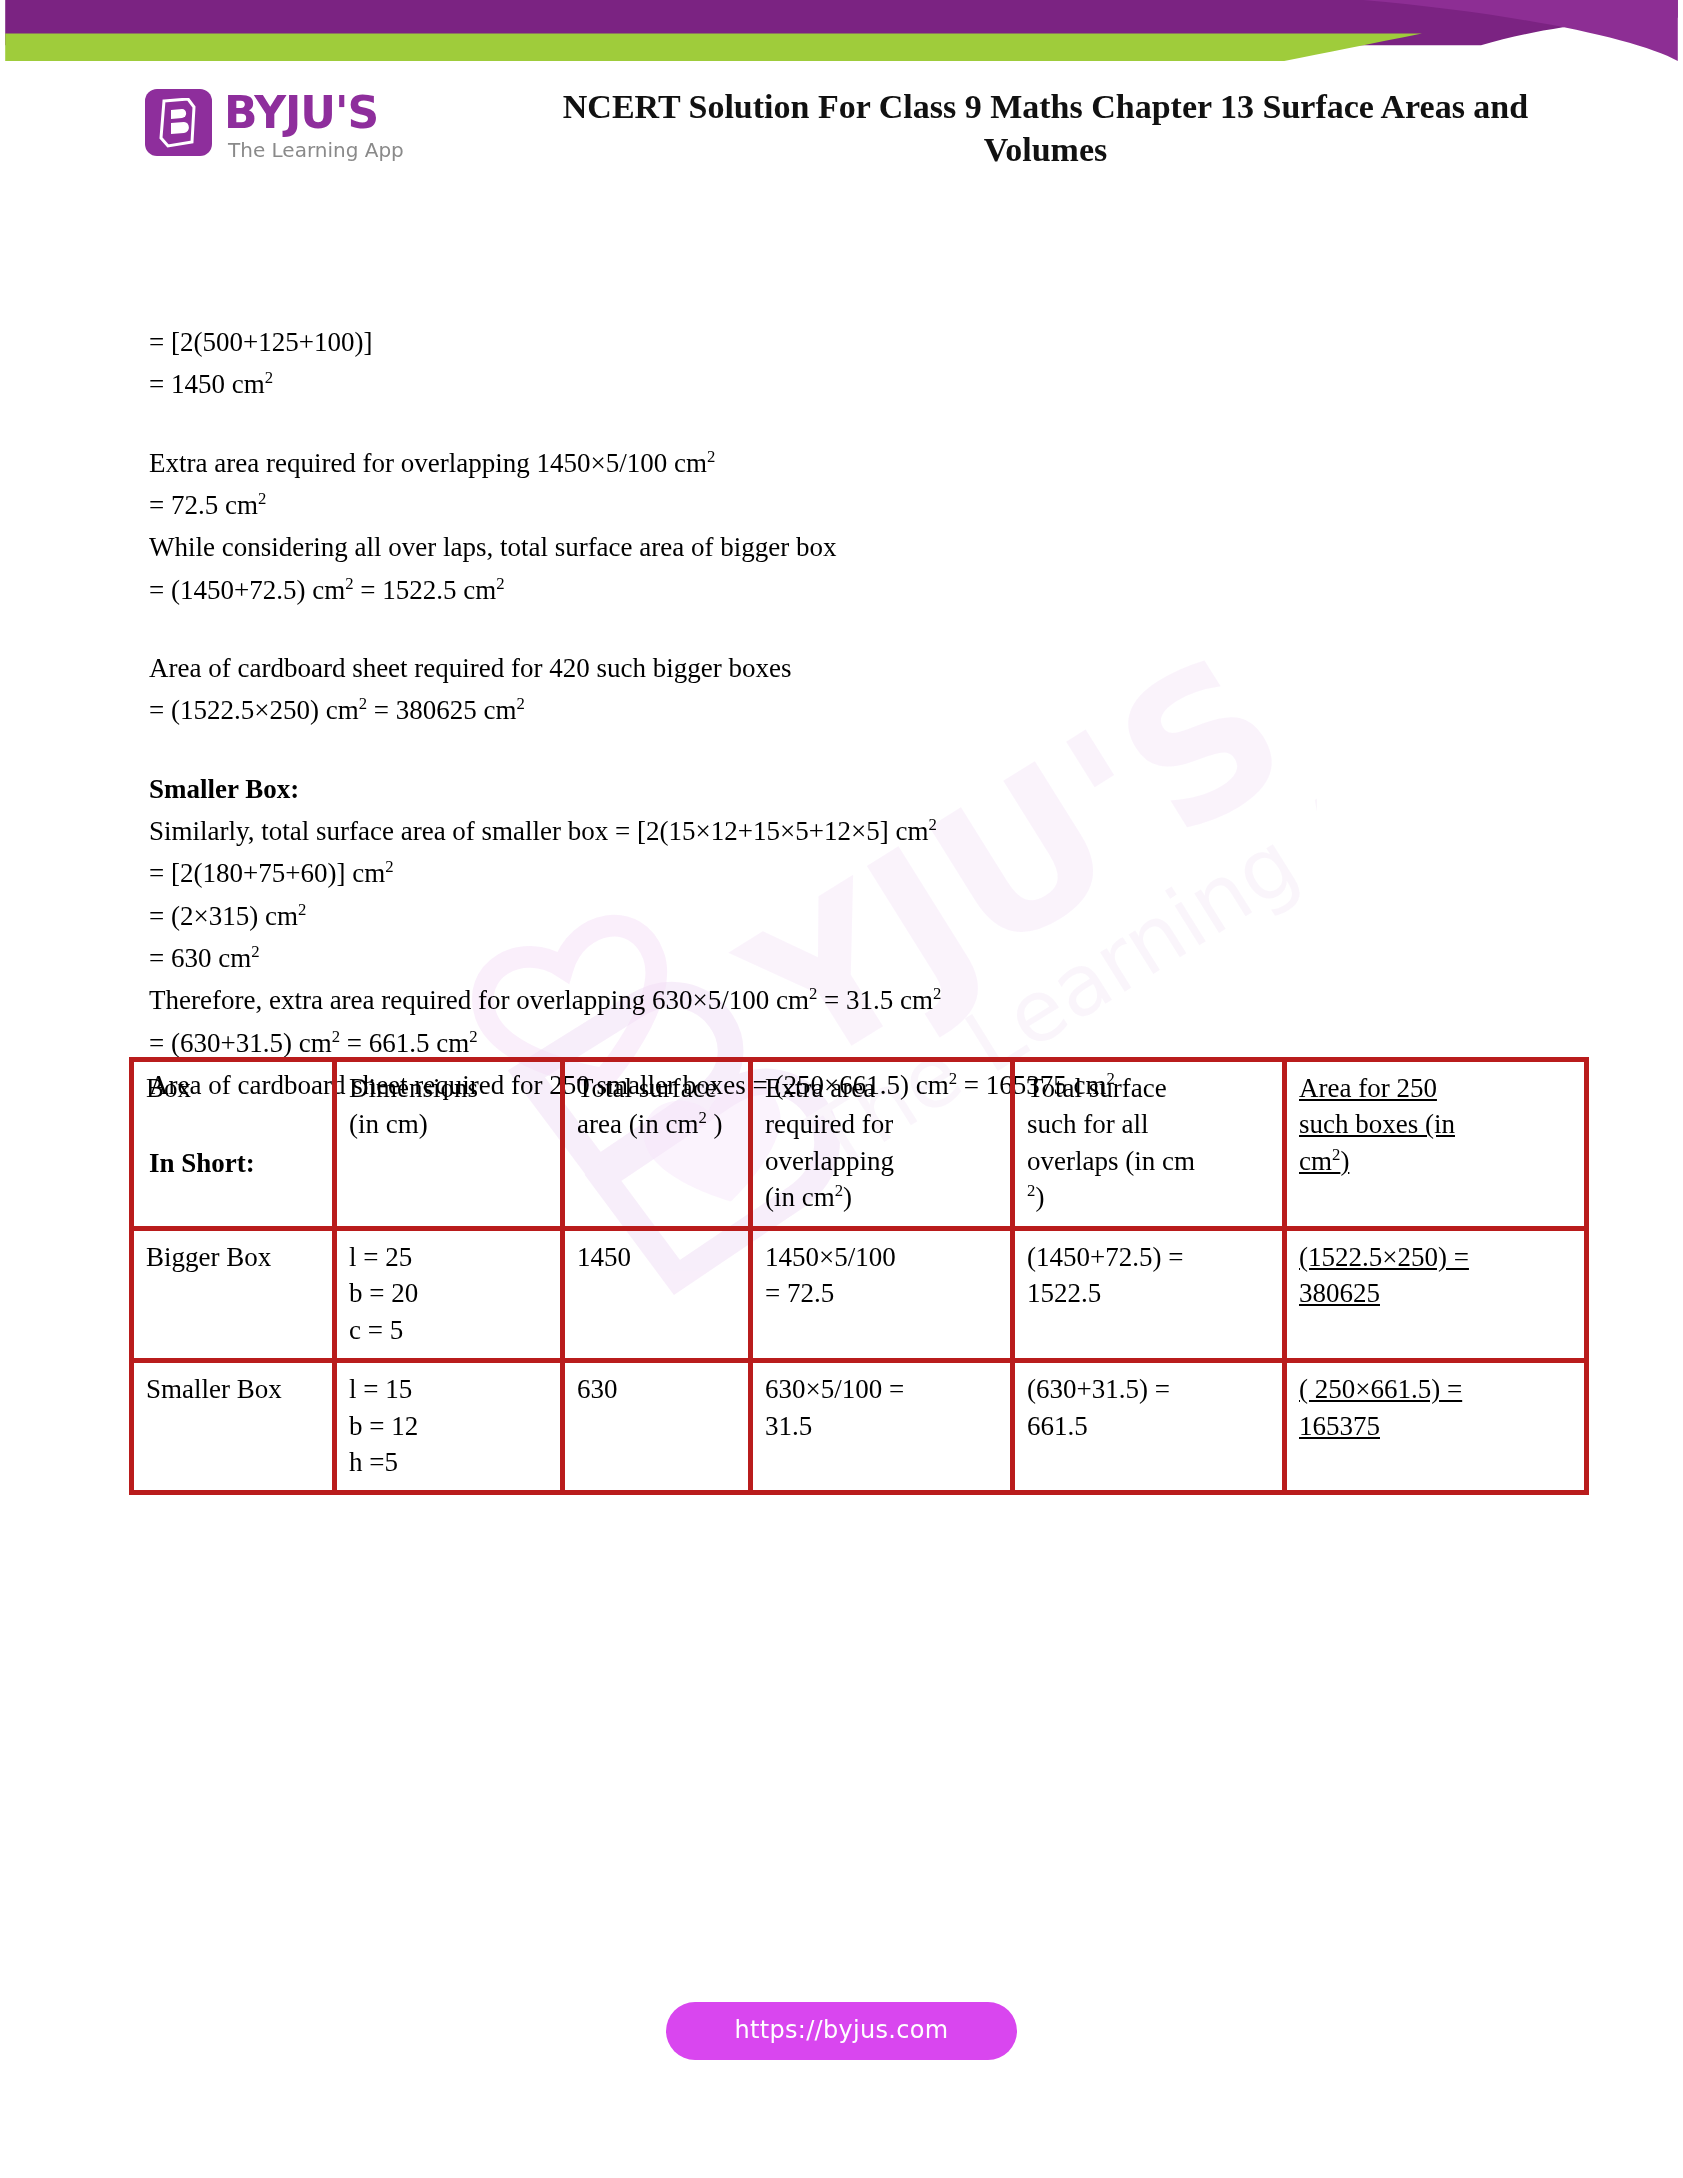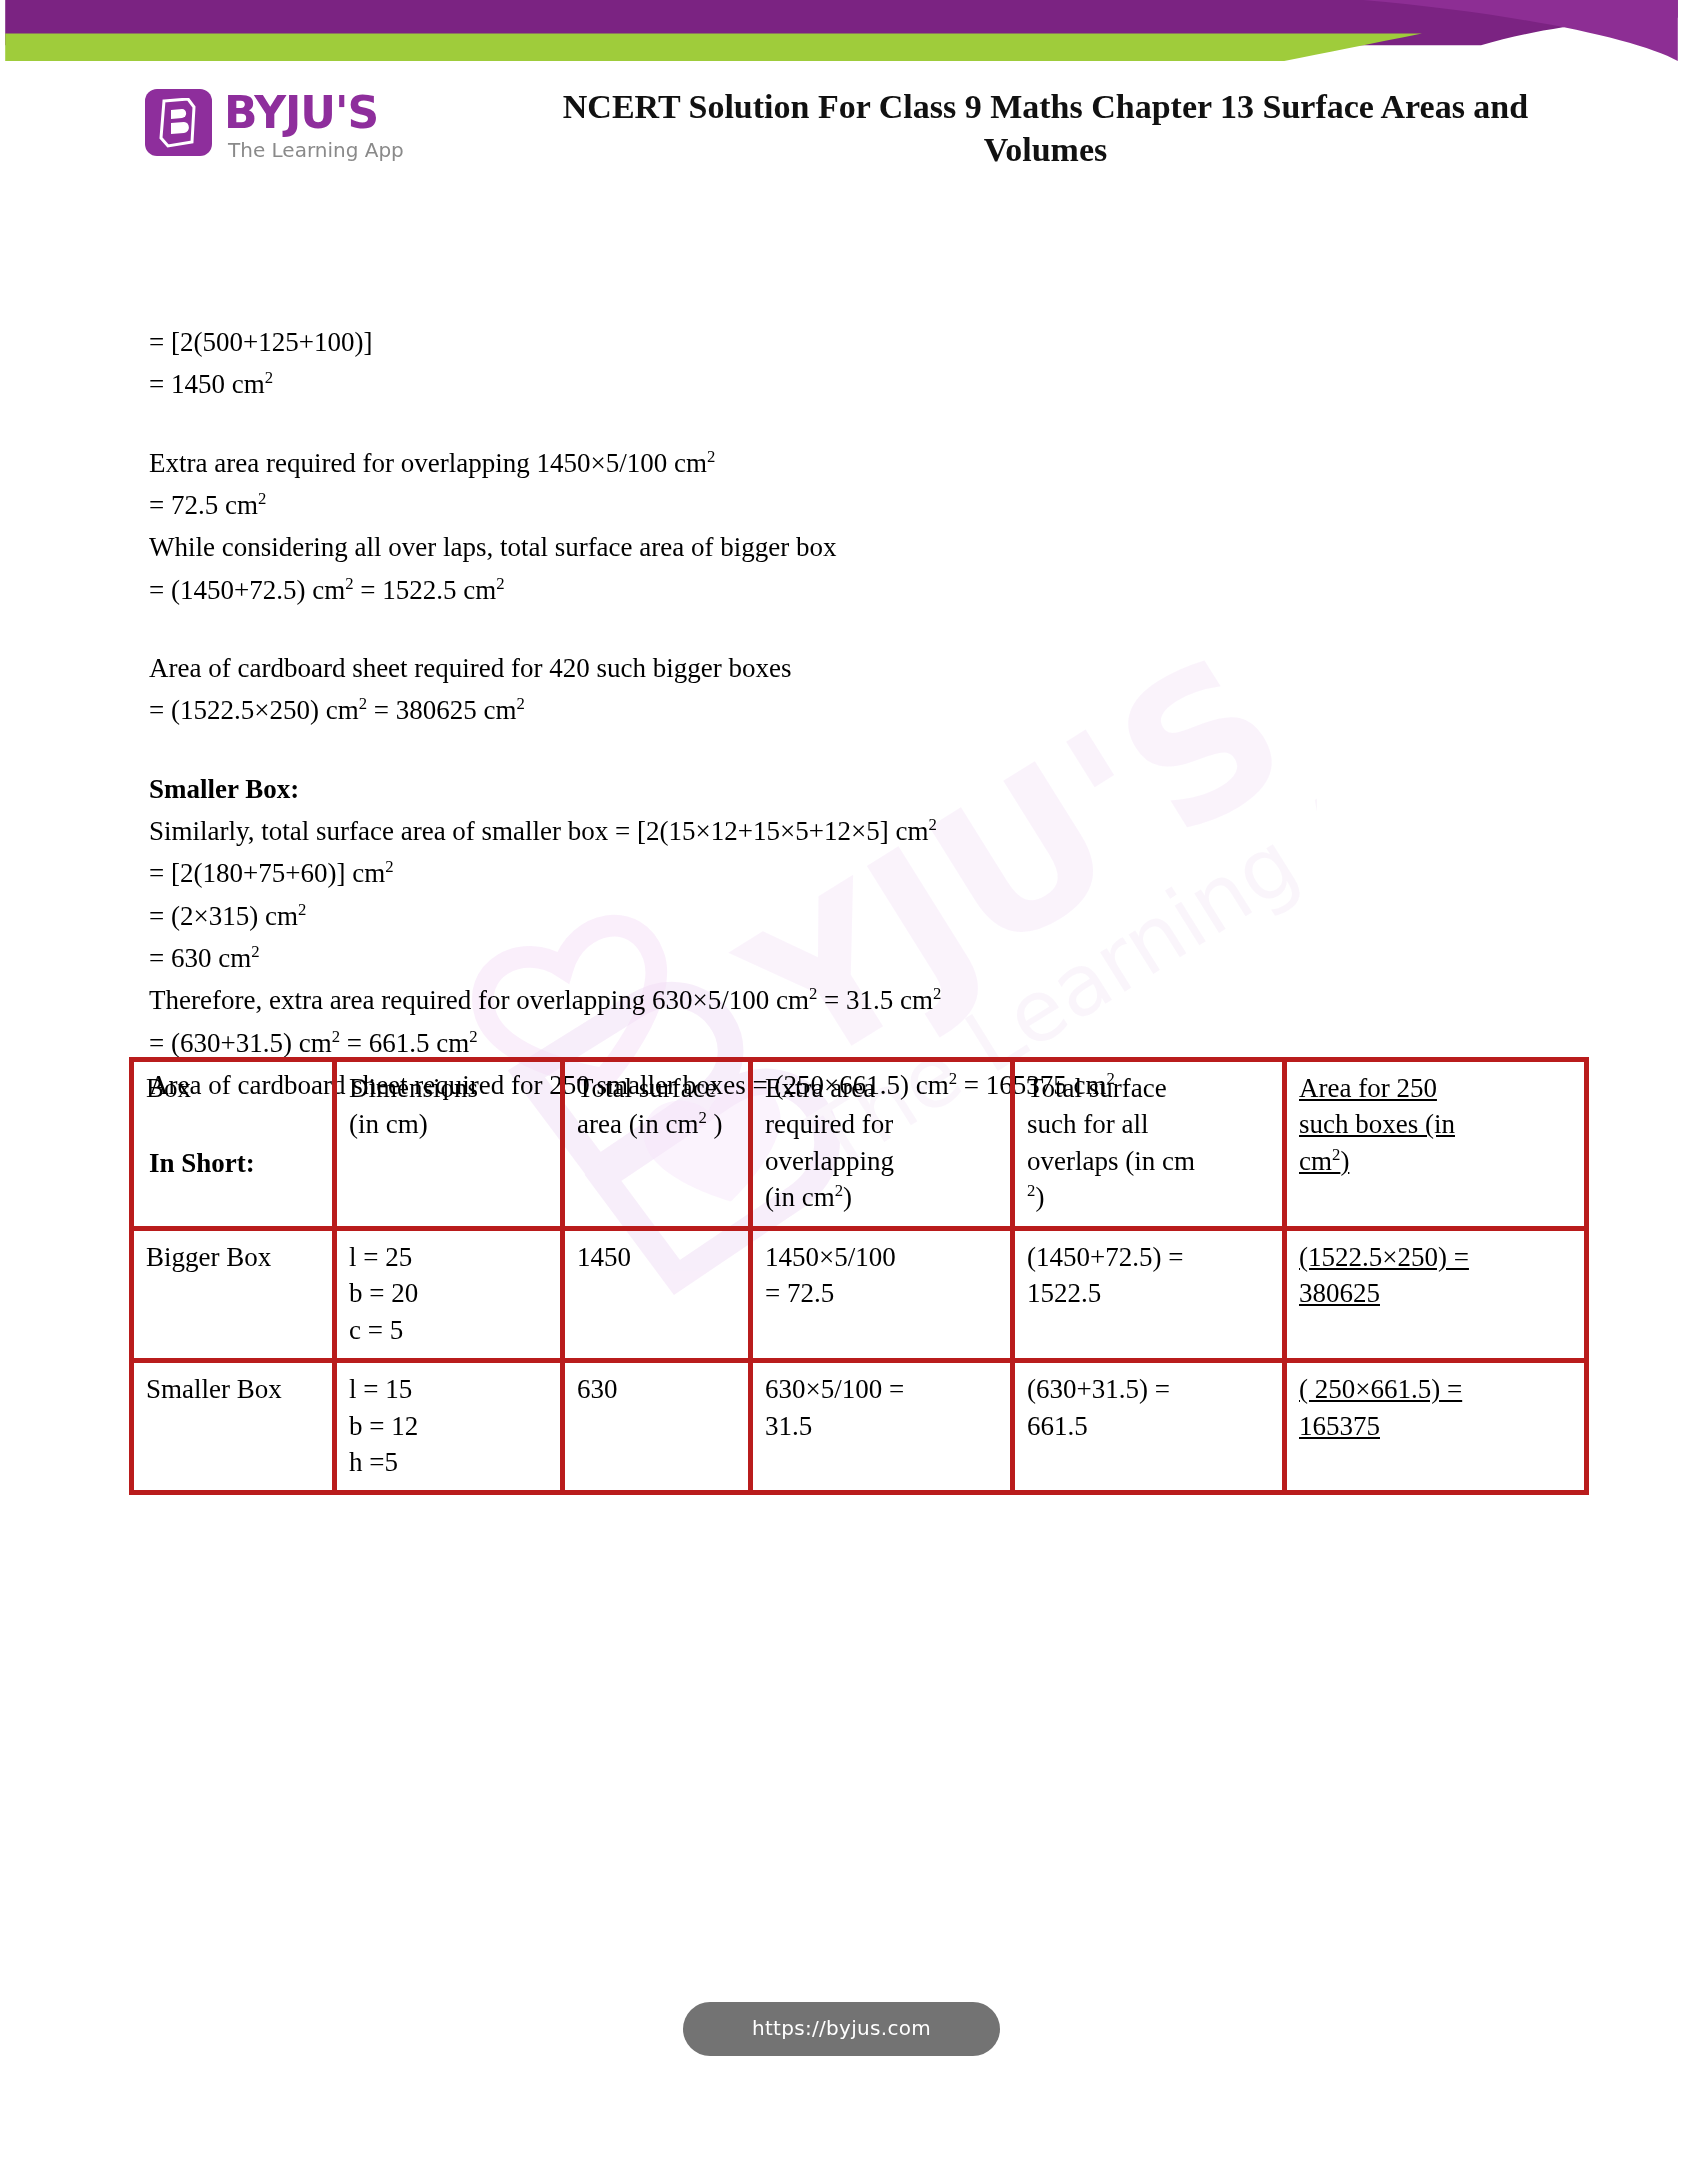--- a/index.html
+++ b/index.html
@@ -100,24 +100,24 @@
   table.short td.c2 { width: 188px; }
   table.short td.c3 { width: 262px; border-radius: 24px; }
   table.short td.c4 { width: 272px; }
   table.short td.c5 { width: 302px; text-decoration: underline; }
   .cellline { display: block; }
 
   
   .footer { position: absolute; left: 0; top: 2002px; width: 1683px; text-align: center; }
   .url-pill {
     display: inline-block;
-    background: #737373;
+    background: #d946ef;
     color: #ffffff;
     font-family: "DejaVu Sans", sans-serif;
-    font-size: 20px;
+    font-size: 24px;
     padding: 14px 69px 16px 69px;
     border-radius: 34px;
     letter-spacing: 0.3px;
   }
 </style>
 </head>
 <body>
 
 <div class="page">
 

